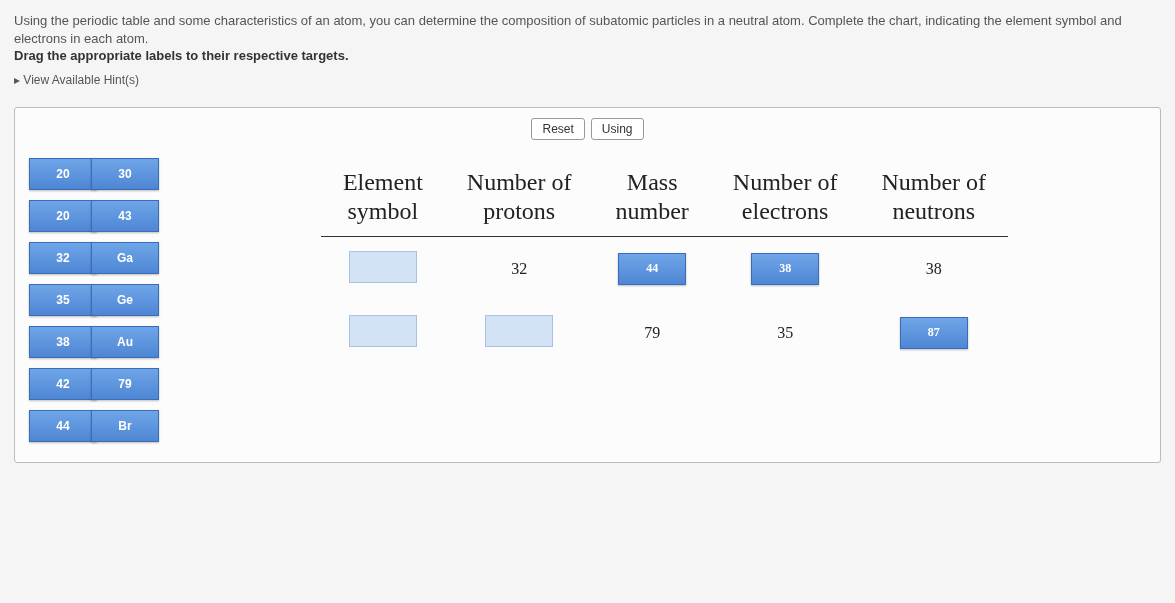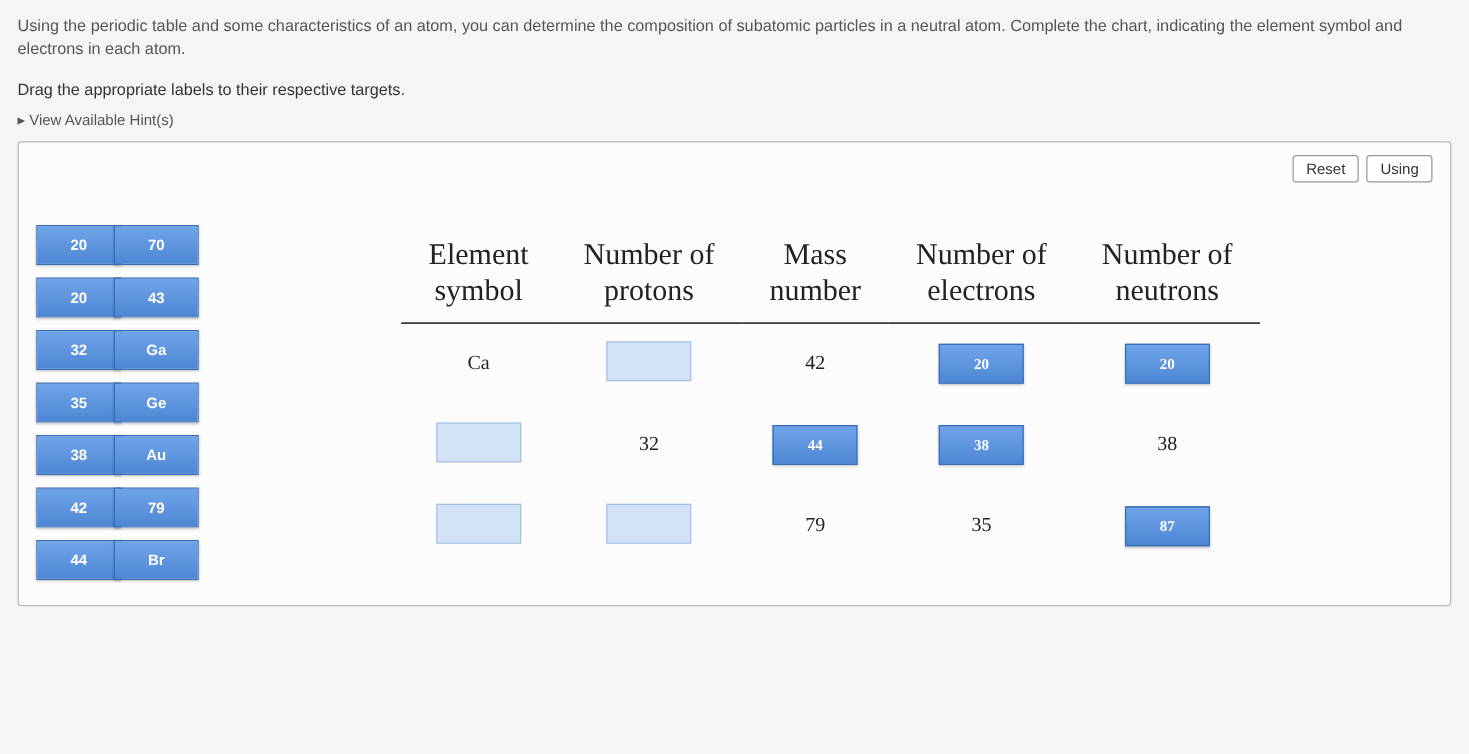--- a/index.html
+++ b/index.html
@@ -9,51 +9,51 @@
     width: 1175px;
     height: 603px;
     overflow: hidden;
     color: #333;
     padding: 12px 14px;
     filter: blur(0.3px);
   }
   .intro {
     font-size: 13px;
     color: #555;
-    margin-bottom: 16px;
+    margin-bottom: 0;
     line-height: 1.4;
   }
   .bold-line {
-    font-weight: normal;
+    font-weight: bold;
     font-size: 13px;
     color: #333;
     margin-bottom: 10px;
   }
   .hints {
     font-size: 12px;
     color: #555;
-    margin-bottom: 10px;
+    margin-bottom: 20px;
     cursor: pointer;
   }
   .hints::before {
     content: "▸ ";
     color: #555;
   }
   .panel {
     border: 1px solid #bbb;
     background: #fcfcfc;
     border-radius: 3px;
     padding: 10px 14px 20px 14px;
     position: relative;
   }
   .top-btns {
     display: flex;
-    justify-content: flex-end;
+    justify-content: center;
     gap: 6px;
-    margin-bottom: 24px;
+    margin-bottom: 8px;
   }
   .top-btns button {
     border: 1px solid #999;
     background: #fff;
     border-radius: 3px;
     padding: 3px 10px;
     font-size: 12px;
     cursor: pointer;
     color: #333;
   }
@@ -129,21 +129,21 @@
 
 <div class="panel">
   <div class="top-btns">
     <button>Reset</button>
     <button>Using</button>
   </div>
 
   <div class="workspace">
     <div class="palette" id="palette">
         <div class="tile draggable">20</div>
-        <div class="tile draggable">70</div>
+        <div class="tile draggable">30</div>
         <div class="tile draggable">20</div>
         <div class="tile draggable">43</div>
         <div class="tile draggable">32</div>
         <div class="tile draggable">Ga</div>
         <div class="tile draggable">35</div>
         <div class="tile draggable">Ge</div>
         <div class="tile draggable">38</div>
         <div class="tile draggable">Au</div>
         <div class="tile draggable">42</div>
         <div class="tile draggable">79</div>
@@ -156,33 +156,20 @@
         <thead>
           <tr>
             <th>Element<br>symbol</th>
             <th>Number of<br>protons</th>
             <th>Mass<br>number</th>
             <th>Number of<br>electrons</th>
             <th>Number of<br>neutrons</th>
           </tr>
         </thead>
         <tbody id="chart-body">
-            <tr>
-              <td>Ca</td>
-              <td><div class="cell-inner">
-                  <div class="tile dropzone"></div>
-                </div></td>
-              <td>42</td>
-              <td><div class="cell-inner">
-                  <div class="tile draggable">20</div>
-                </div></td>
-              <td><div class="cell-inner">
-                  <div class="tile draggable">20</div>
-                </div></td>
-            </tr>
             <tr>
               <td><div class="cell-inner">
                   <div class="tile dropzone"></div>
                 </div></td>
               <td>32</td>
               <td><div class="cell-inner">
                   <div class="tile draggable">44</div>
                 </div></td>
               <td><div class="cell-inner">
                   <div class="tile draggable">38</div>

